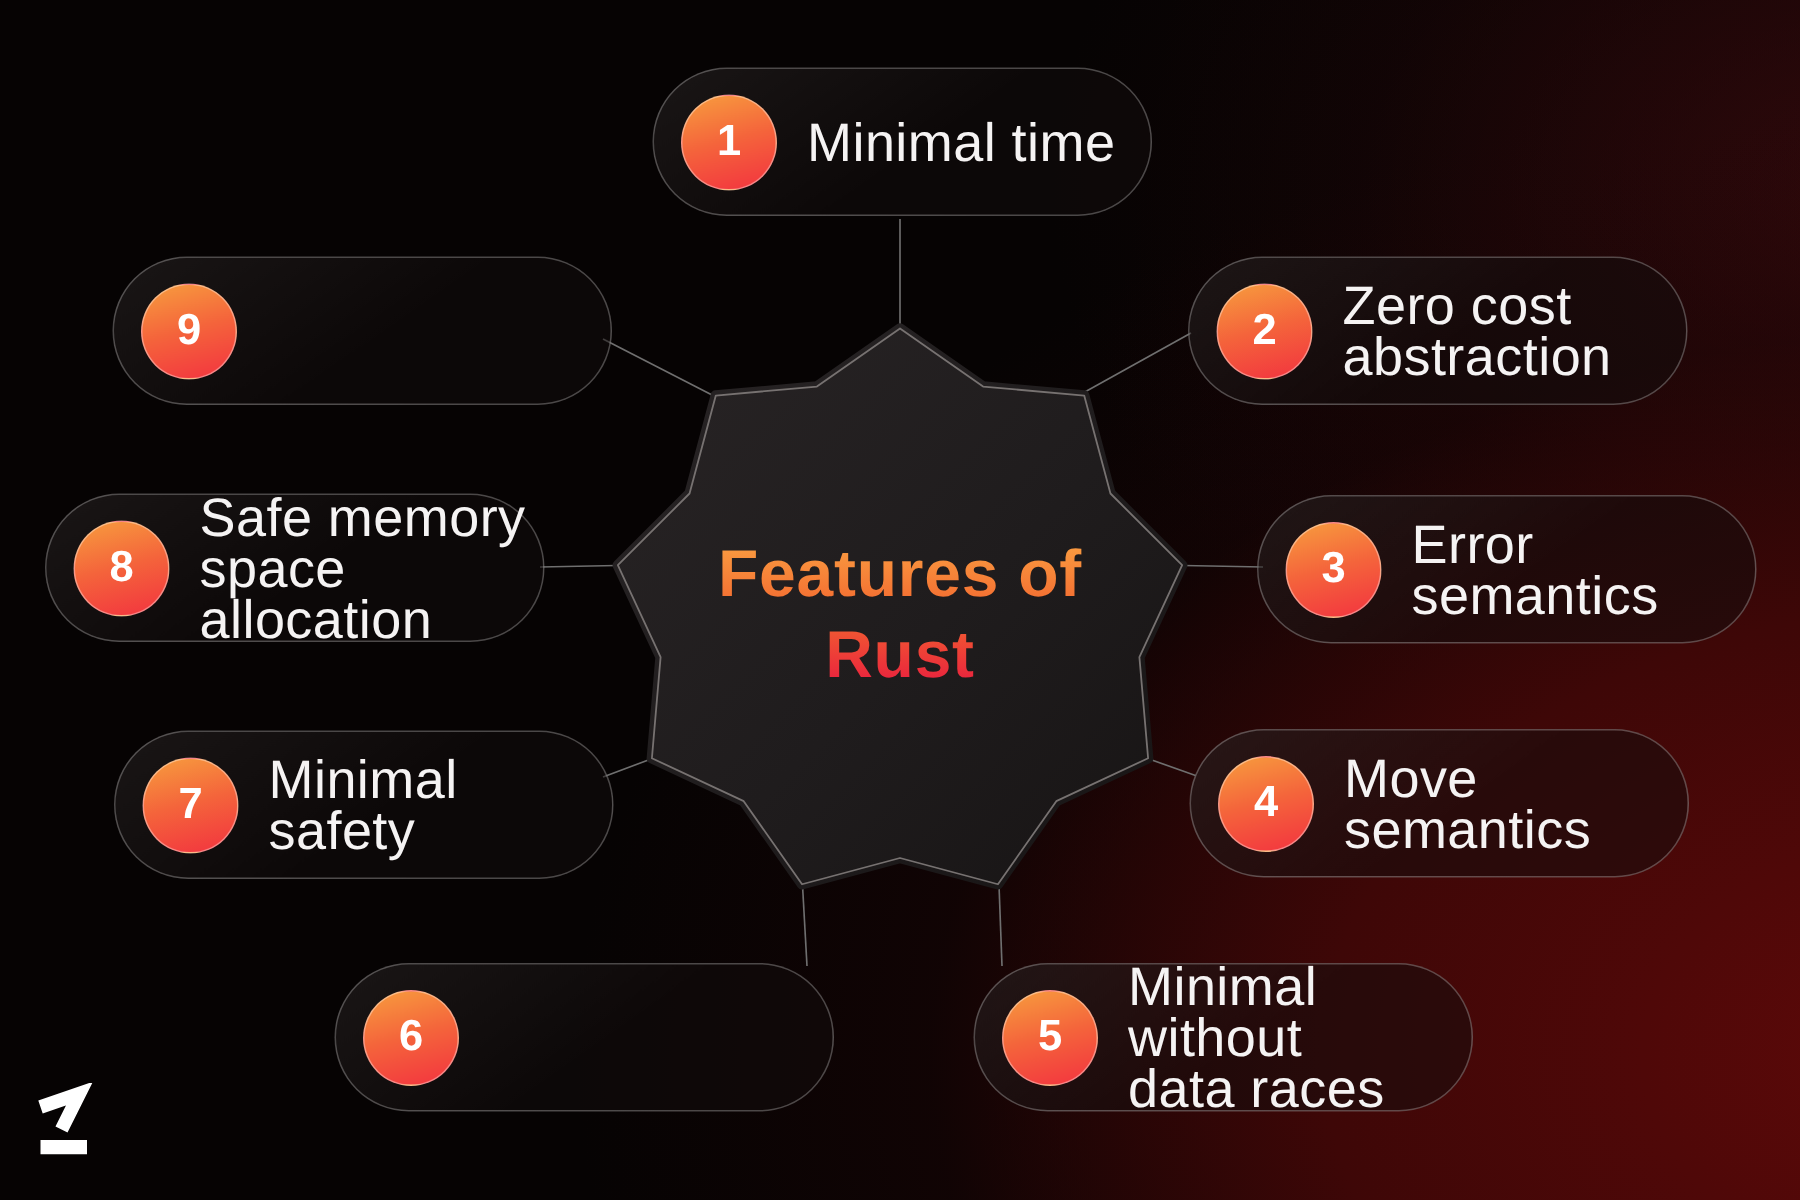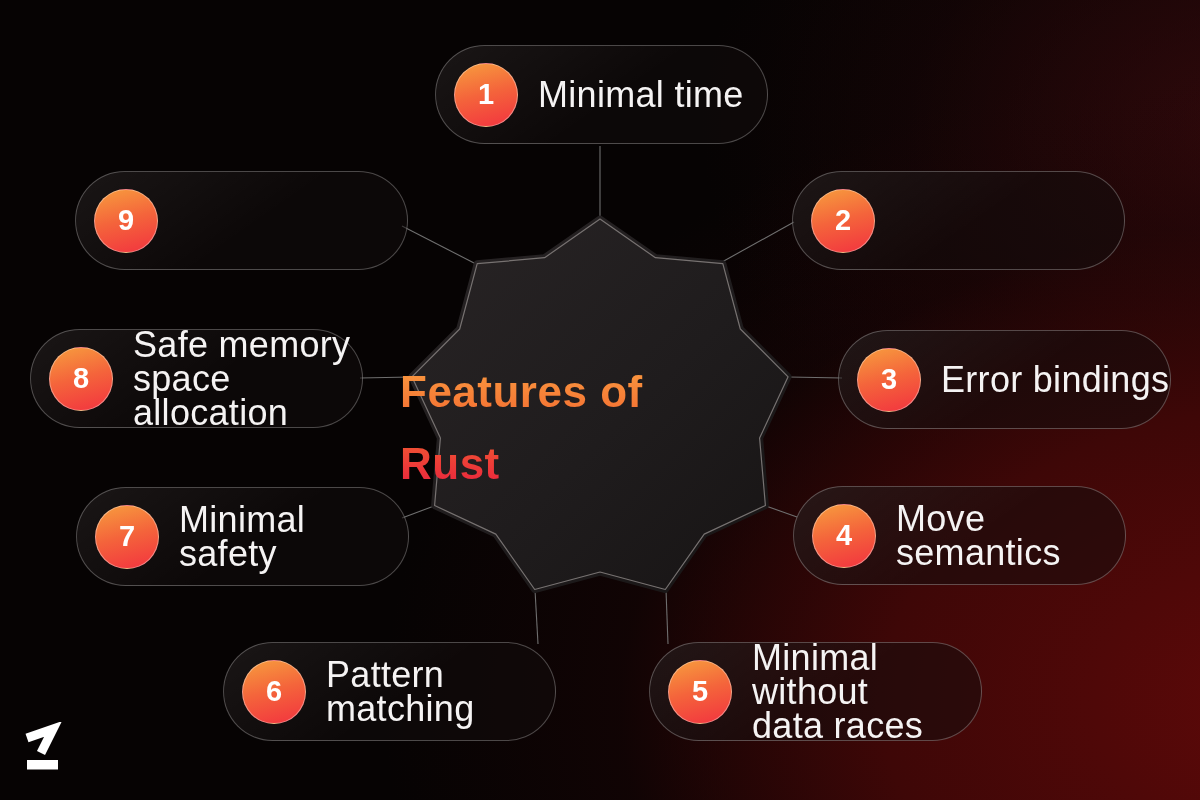--- a/index.html
+++ b/index.html
@@ -11,21 +11,21 @@
       radial-gradient(1250px 880px at 109% 88%, #600909 0%, #3e0707 34%, rgba(36,5,6,0.35) 55%, rgba(20,3,4,0) 74%),
       radial-gradient(760px 560px at 104% 16%, rgba(74,13,17,0.55) 0%, rgba(40,8,10,0.25) 45%, rgba(20,4,5,0) 72%),
       linear-gradient(100deg, rgba(0,0,0,0) 58%, rgba(58,8,10,0.22) 100%);
   }
   svg.layer{position:absolute;left:0;top:0;z-index:1;}
   .connector{stroke:#6f6f6f;stroke-width:1.1;}
   .star-outline{fill:none;stroke:#777271;stroke-width:1.2;stroke-linejoin:round;}
 
   .center-title{
     position:absolute;left:400px;top:356px;width:400px;z-index:3;
-    font-size:44px;font-weight:700;line-height:72px;
+    text-align:center;font-size:44px;font-weight:700;line-height:54px;
     letter-spacing:0.5px;white-space:pre-line;
     background:linear-gradient(180deg,#f9973f 10%,#f3672f 48%,#e91f3e 94%);
     -webkit-background-clip:text;background-clip:text;
     color:transparent;-webkit-text-fill-color:transparent;
   }
 
   .pill{
     position:absolute;width:333px;height:99px;z-index:2;
     border-radius:50px;border:1px solid rgba(255,255,255,0.26);
     background:
@@ -92,42 +92,42 @@
   <div class="center-title">Features of
 Rust</div>
 
   <div class="pill p1">
     <span class="badge">1</span>
     <span class="label">Minimal time</span>
   </div>
 
   <div class="pill p2">
     <span class="badge">2</span>
+    <span class="label">Zero cost
+abstraction</span>
   </div>
 
   <div class="pill p3">
     <span class="badge">3</span>
-    <span class="label">Error bindings</span>
+    <span class="label">Error semantics</span>
   </div>
 
   <div class="pill p4">
     <span class="badge">4</span>
     <span class="label">Move semantics</span>
   </div>
 
   <div class="pill p5">
     <span class="badge">5</span>
     <span class="label">Minimal without
 data races</span>
   </div>
 
   <div class="pill p6">
     <span class="badge">6</span>
-    <span class="label">Pattern
-matching</span>
   </div>
 
   <div class="pill p7">
     <span class="badge">7</span>
     <span class="label">Minimal safety</span>
   </div>
 
   <div class="pill p8">
     <span class="badge">8</span>
     <span class="label">Safe memory

